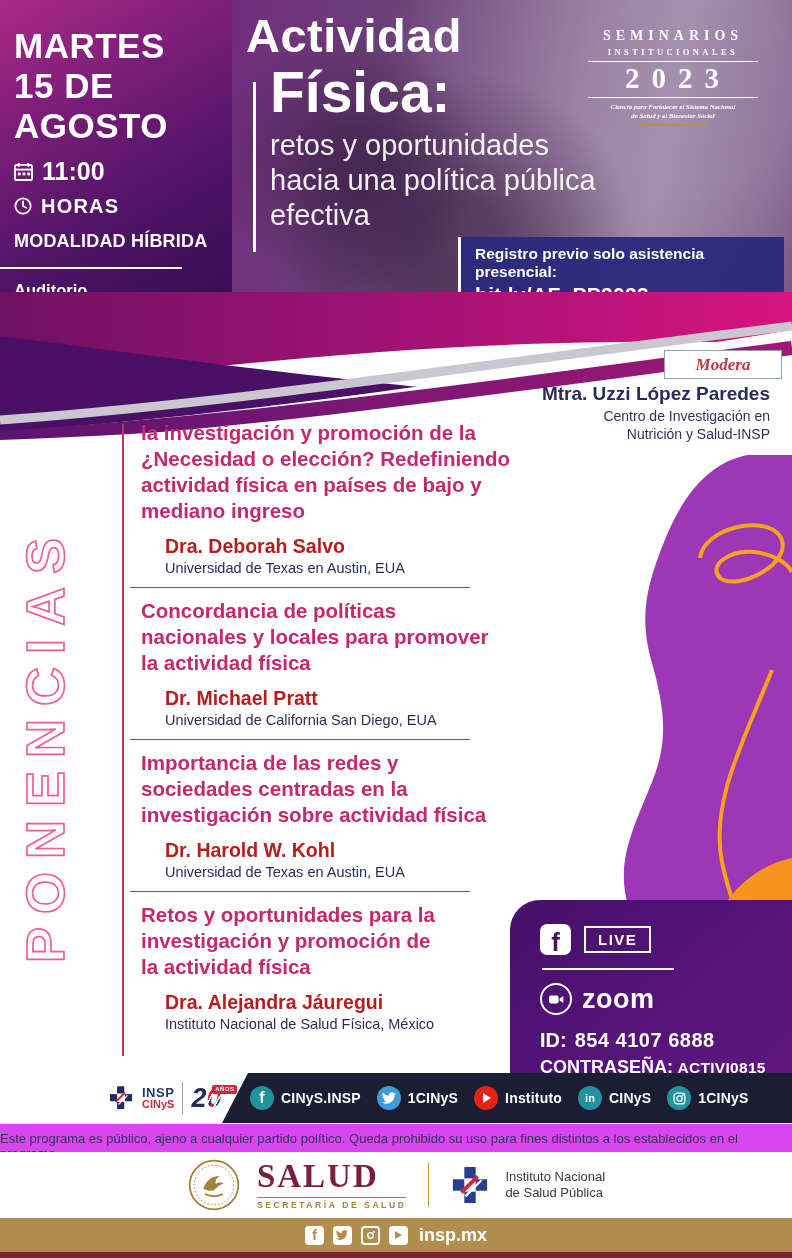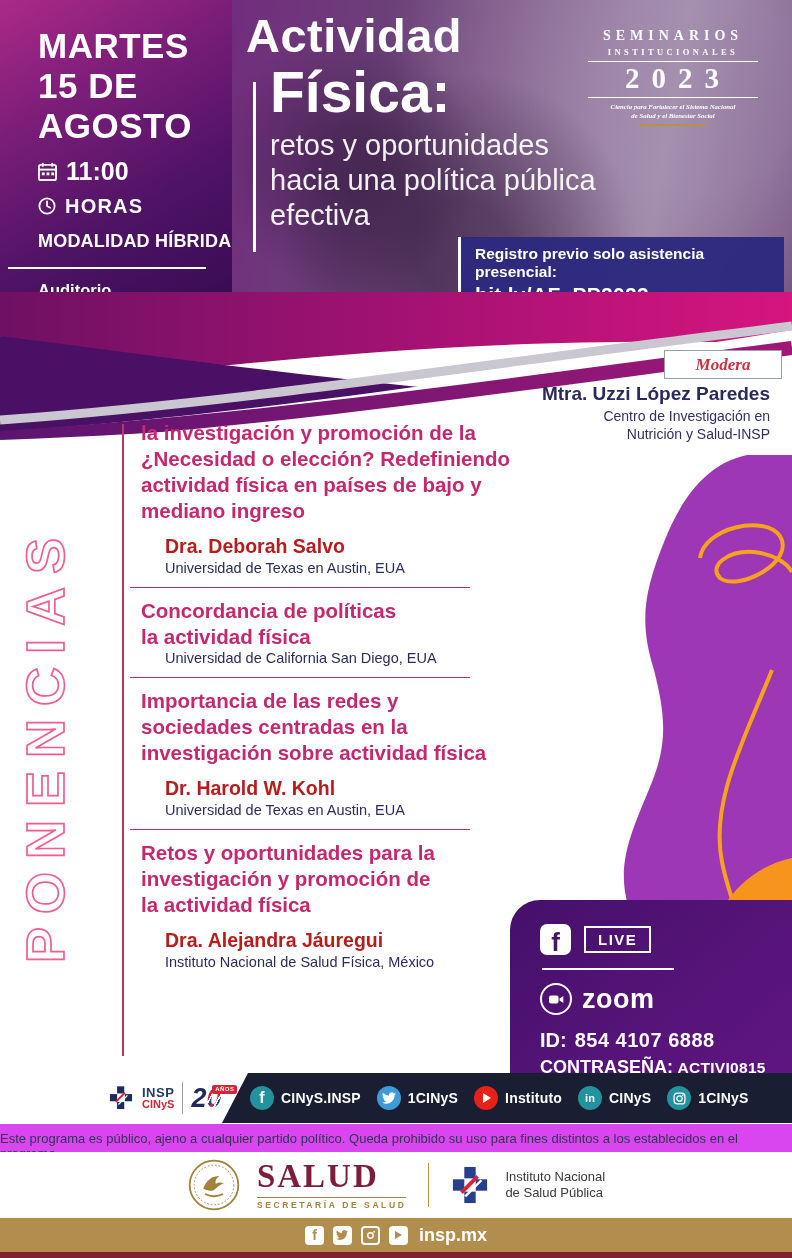--- a/index.html
+++ b/index.html
@@ -7,21 +7,21 @@
           font-family:"Liberation Sans",sans-serif;}
 
   
   .hero{position:absolute;left:0;top:0;width:792px;height:292px;
     background:
       radial-gradient(circle at 58% 85%, rgba(35,16,45,.45) 0 9%, transparent 34%),
       radial-gradient(circle at 44% 55%, rgba(40,18,52,.42) 0 7%, transparent 28%),
       radial-gradient(circle at 88% 30%, rgba(190,170,205,.35) 0 14%, transparent 42%),
       linear-gradient(100deg,#95257f 0%,#73297e 24%,#6b4078 46%,#84648c 66%,#97829f 82%,#6e4b79 100%);}
   .side-panel{position:absolute;left:0;top:0;width:232px;height:292px;box-sizing:border-box;
-    padding:26px 0 0 38px;color:#fff;
+    padding:26px 0 0 14px;color:#fff;
     background:linear-gradient(150deg,#ab2a87 0%,#7c1e79 32%,#4e1365 68%,#3a0c55 100%);}
   .date-line{font-size:35px;font-weight:800;line-height:1.14;letter-spacing:.5px;}
   .icon-row{display:flex;align-items:center;gap:9px;margin-top:9px;}
   .icon-row.first{margin-top:11px;}
   .time-text{font-size:25px;font-weight:800;}
   .hours-text{font-size:20px;font-weight:800;letter-spacing:1.2px;}
   .modality{font-size:18px;font-weight:800;margin-top:13px;letter-spacing:.2px;}
   .panel-rule{width:198px;height:2px;background:#fff;margin:15px 0 10px -30px;}
   .venue div{font-size:16.5px;font-weight:700;line-height:1.38;}
 
@@ -262,22 +262,24 @@
         <div>¿Necesidad o elección? Redefiniendo</div>
         <div>actividad física en países de bajo y</div>
         <div>mediano ingreso</div>
       </div>
       <div class="talk-speaker">Dra. Deborah Salvo</div>
       <div class="talk-aff">Universidad de Texas en Austin, EUA</div>
     </div>
     <div class="talk divided">
       <div class="talk-title">
         <div>Concordancia de políticas</div>
+        <div>nacionales y locales para promover</div>
         <div>la actividad física</div>
       </div>
+      <div class="talk-speaker">Dr. Michael Pratt</div>
       <div class="talk-aff">Universidad de California San Diego, EUA</div>
     </div>
     <div class="talk divided">
       <div class="talk-title">
         <div>Importancia de las redes y</div>
         <div>sociedades centradas en la</div>
         <div>investigación sobre actividad física</div>
       </div>
       <div class="talk-speaker">Dr. Harold W. Kohl</div>
       <div class="talk-aff">Universidad de Texas en Austin, EUA</div>

